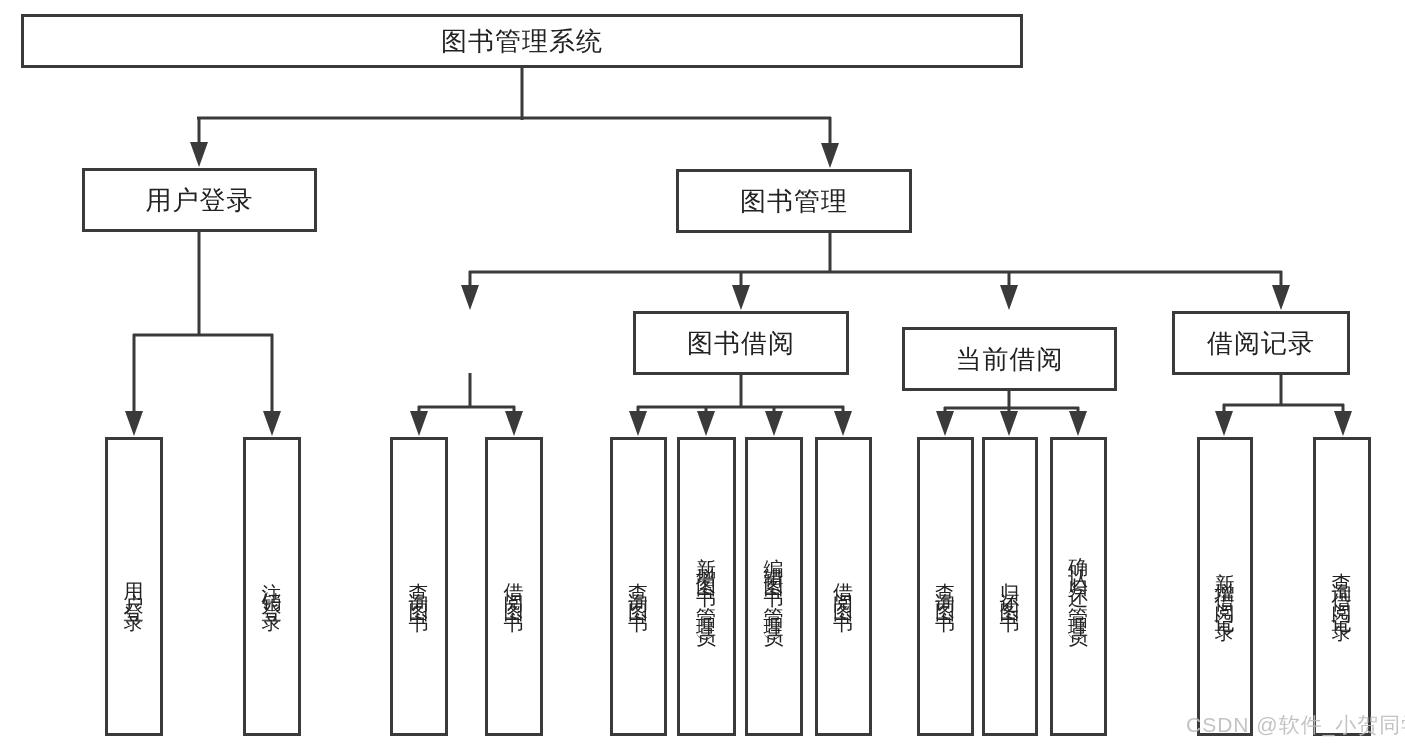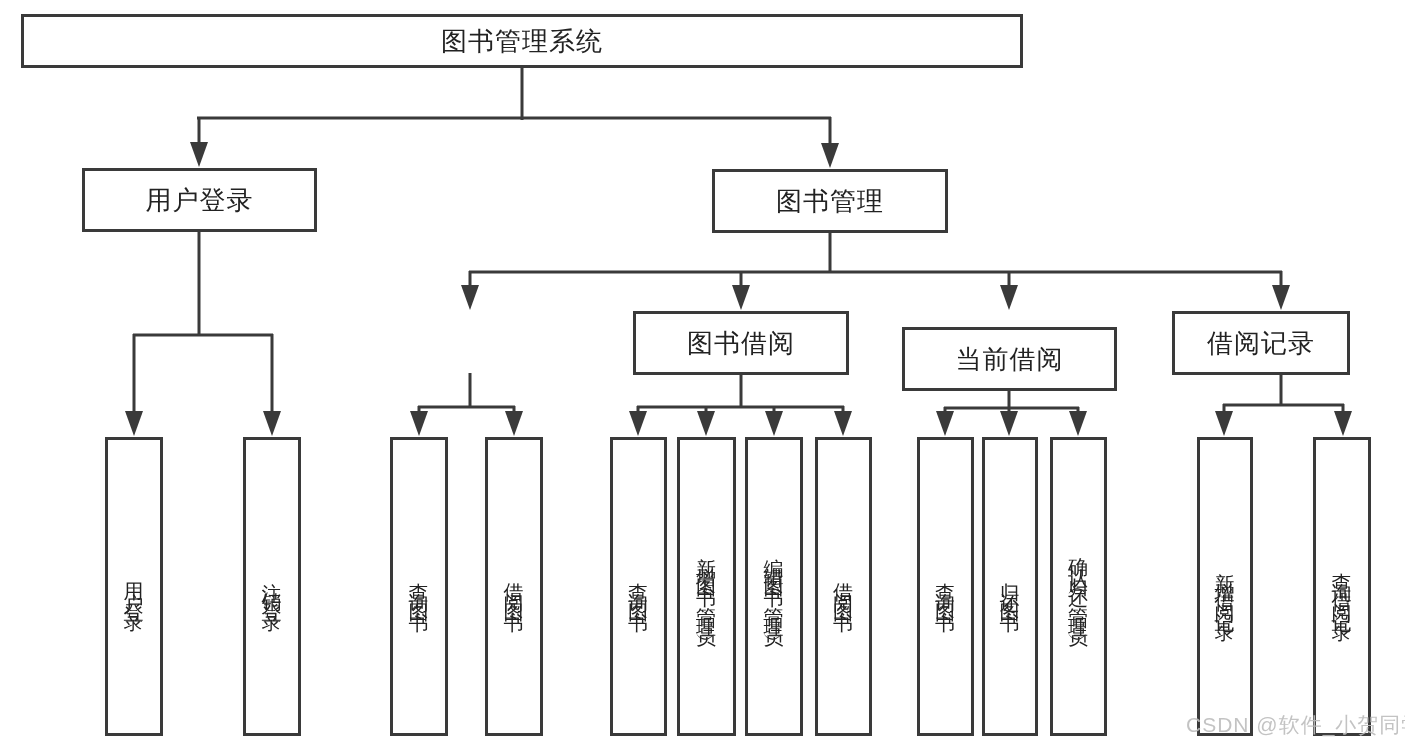--- a/index.html
+++ b/index.html
@@ -92,21 +92,21 @@
     </g>
   </svg>
 
   <div class="box h-box" style="left:21px;top:14px;width:1002px;height:54px;">
     <span>图书管理系统</span>
   </div>
 
   <div class="box h-box" style="left:82px;top:168px;width:235px;height:64px;">
     <span>用户登录</span>
   </div>
-  <div class="box h-box" style="left:712px;top:169px;width:236px;height:64px;">
+  <div class="box h-box" style="left:676px;top:169px;width:236px;height:64px;">
     <span>图书管理</span>
   </div>
 
   <div class="box h-box" style="left:633px;top:311px;width:216px;height:64px;">
     <span>图书借阅</span>
   </div>
   <div class="box h-box" style="left:902px;top:311px;width:215px;height:64px;margin-top:16px;">
     <span>当前借阅</span>
   </div>
   <div class="box h-box" style="left:1172px;top:311px;width:178px;height:64px;">

